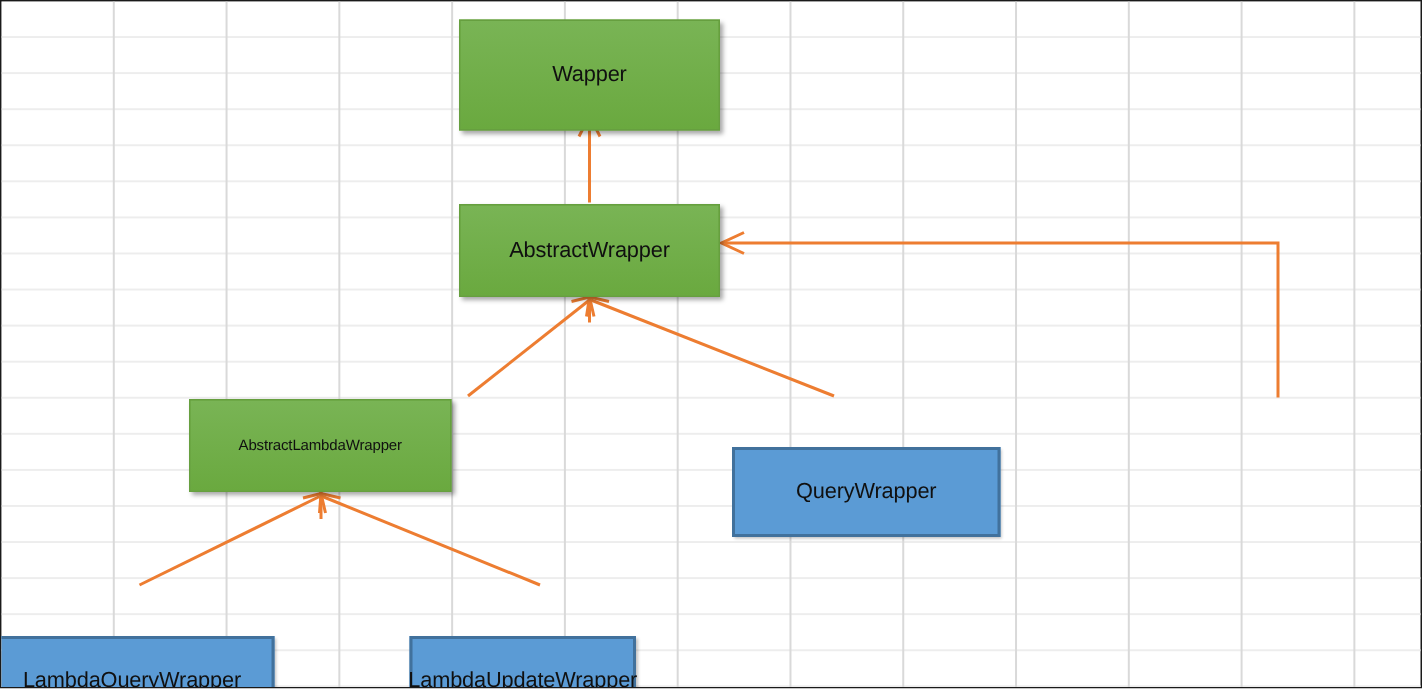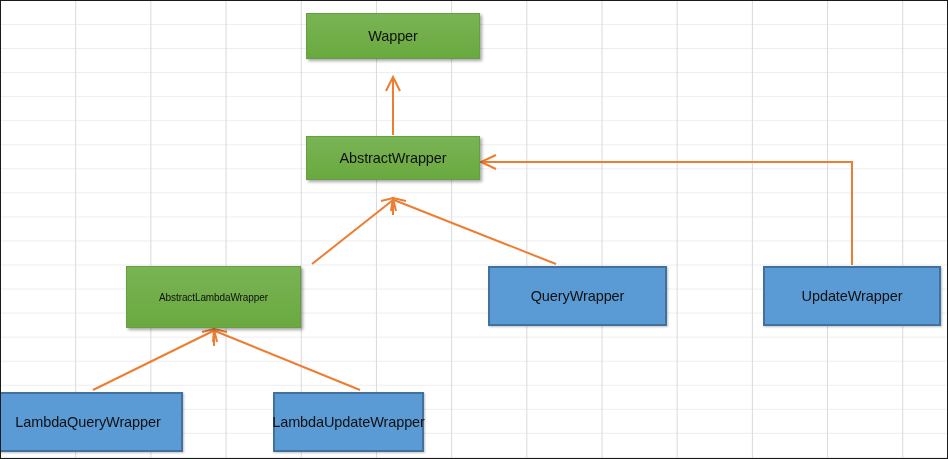--- a/index.html
+++ b/index.html
@@ -67,30 +67,31 @@
     background-color: #70ad47;
     background-image: linear-gradient(to bottom, #79b455 0%, #6aa93f 100%);
     border: 1px solid #669f3f;
     box-shadow: 2px 2px 3px rgba(0,0,0,0.35);
   }
 
   .node.blue {
     background-color: #5b9bd5;
     border: 2px solid #41719c;
     box-shadow: 1px 1px 2px rgba(0,0,0,0.25);
+    margin-top: 32px;
   }
 
   .node .label {
     display: block;
     padding: 0 2px;
   }
 
   
-  #node-wapper                 { left: 305px; top: 12px;  width: 174px; height: 46px; }
-  #node-abstractwrapper        { left: 305px; top: 135px; width: 174px; height: 44px; }
+  #node-wapper                 { left: 305px; top: 12px;  width: 174px; height: 74px; }
+  #node-abstractwrapper        { left: 305px; top: 135px; width: 174px; height: 62px; }
   #node-abstractlambdawrapper  { left: 125px; top: 265px; width: 175px; height: 62px; font-size: 10px; }
   #node-querywrapper           { left: 487px; top: 265px; width: 179px; height: 60px; }
   #node-updatewrapper          { left: 762px; top: 265px; width: 178px; height: 60px; }
   #node-lambdaquerywrapper     { left: -8px;  top: 391px; width: 190px; height: 60px; }
   #node-lambdaupdatewrapper    { left: 272px; top: 391px; width: 151px; height: 60px; }
 </style>
 </head>
 <body>
 
 <div id="canvas">
@@ -150,23 +151,20 @@
   </div>
 
   <div class="node green" id="node-abstractlambdawrapper">
     <span class="label">AbstractLambdaWrapper</span>
   </div>
 
   <div class="node blue" id="node-querywrapper">
     <span class="label">QueryWrapper</span>
   </div>
 
-  <div class="node blue" id="node-updatewrapper">
-    <span class="label">UpdateWrapper</span>
-  </div>
 
   <div class="node blue" id="node-lambdaquerywrapper">
     <span class="label">LambdaQueryWrapper</span>
   </div>
 
   <div class="node blue" id="node-lambdaupdatewrapper">
     <span class="label">LambdaUpdateWrapper</span>
   </div>
 
 </div>

